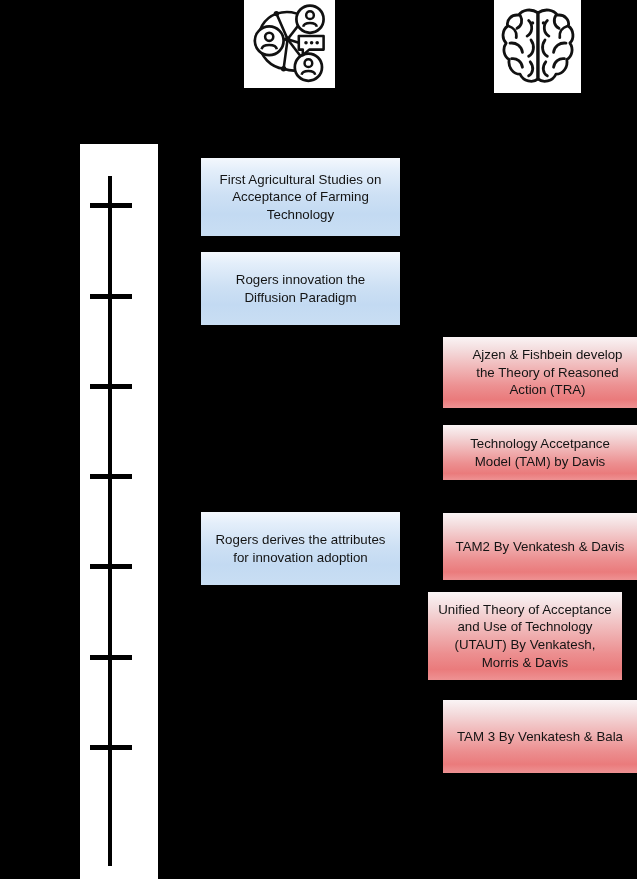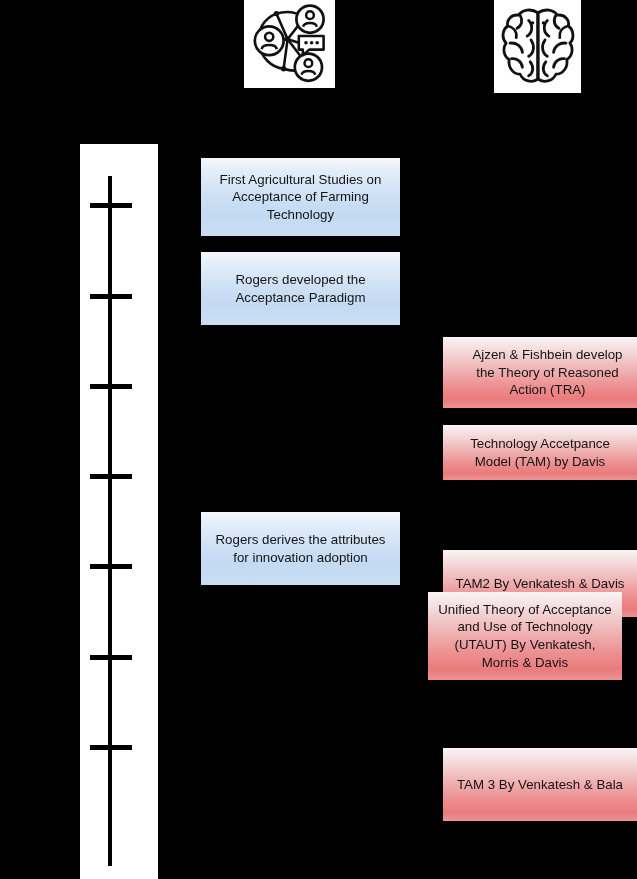--- a/index.html
+++ b/index.html
@@ -179,40 +179,40 @@
     <div class="tick" style="top:511px;"></div>
     <div class="tick" style="top:601px;"></div>
 
   </div>
 
   <div class="event-box blue" style="left:201px; top:158px; width:199px; height:78px;">
     <span class="label">First Agricultural Studies on Acceptance of Farming Technology</span>
   </div>
 
   <div class="event-box blue" style="left:201px; top:252px; width:199px; height:73px;">
-    <span class="label">Rogers developed the Acceptance Paradigm</span>
+    <span class="label">Rogers innovation the Diffusion Paradigm</span>
   </div>
 
   <div class="event-box blue" style="left:201px; top:512px; width:199px; height:73px;">
     <span class="label">Rogers derives the attributes for innovation adoption</span>
   </div>
 
   <div class="event-box red" style="left:443px; top:337px; width:194px; height:71px;padding-left:25px;">
     <span class="label">Ajzen &amp; Fishbein develop the Theory of Reasoned Action (TRA)</span>
   </div>
 
   <div class="event-box red" style="left:443px; top:425px; width:194px; height:55px;">
     <span class="label">Technology Accetpance Model (TAM) by Davis</span>
   </div>
 
-  <div class="event-box red" style="left:443px; top:513px; width:194px; height:67px;margin-top:37px;">
+  <div class="event-box red" style="left:443px; top:513px; width:194px; height:67px;">
     <span class="label">TAM2 By Venkatesh &amp; Davis</span>
   </div>
 
   <div class="event-box red" style="left:428px; top:592px; width:194px; height:88px;">
     <span class="label">Unified Theory of Acceptance and Use of Technology (UTAUT) By Venkatesh, Morris &amp; Davis</span>
   </div>
 
-  <div class="event-box red" style="left:443px; top:700px; width:194px; height:73px;margin-top:48px;">
+  <div class="event-box red" style="left:443px; top:700px; width:194px; height:73px;">
     <span class="label">TAM 3 By Venkatesh &amp; Bala</span>
   </div>
 
 </div>
 
 </body></html>

